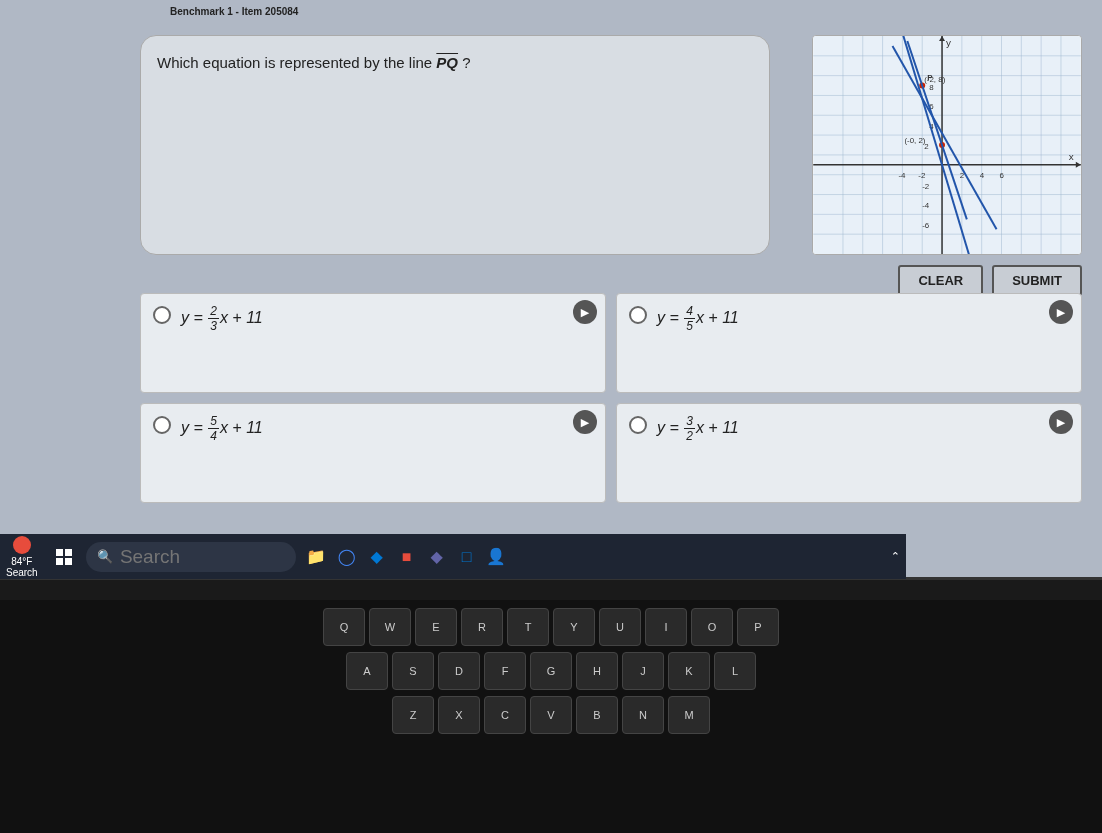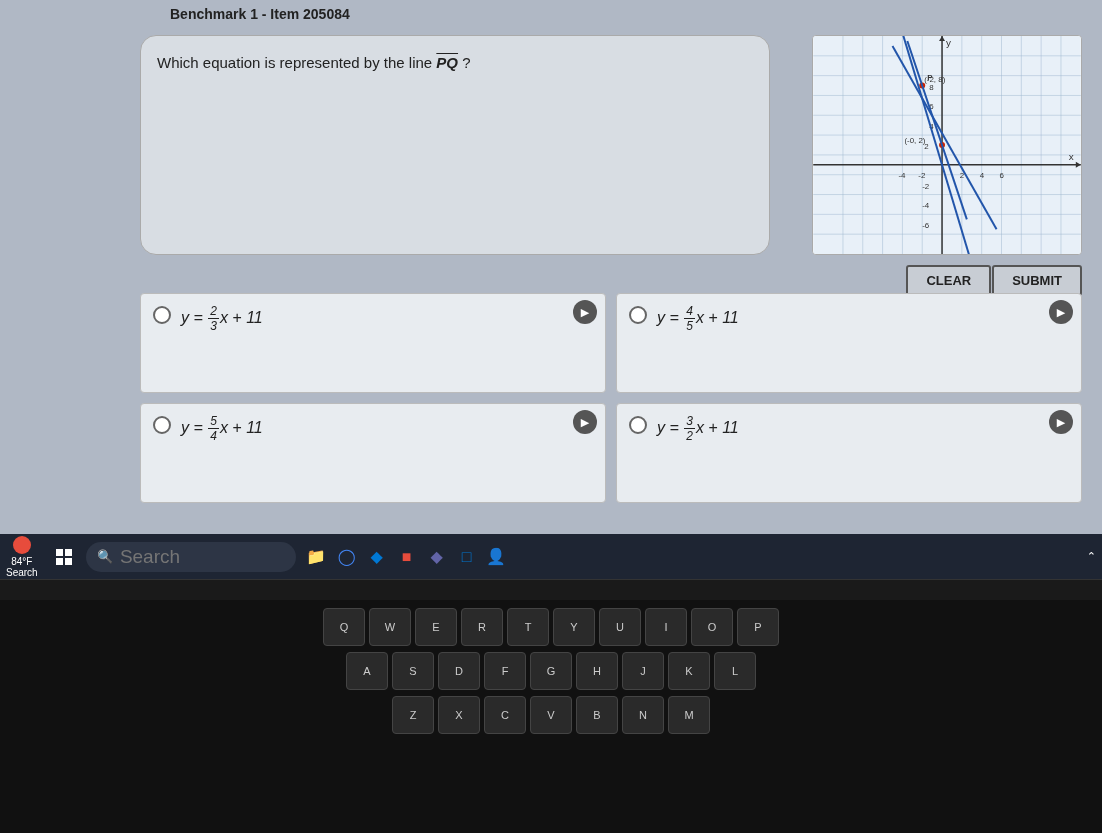--- a/index.html
+++ b/index.html
@@ -18,21 +18,21 @@
       top: 0; left: 0;
       width: 1102px;
       height: 580px;
       background: #b0b8c5;
     }
 
     
     .title-bar {
       position: absolute;
       top: 6px; left: 170px;
-      font-size: 14px;
+      font-size: 10px;
       font-weight: bold;
       color: #222;
     }
 
     
     .main-content {
       position: absolute;
       top: 25px;
       left: 130px;
       right: 10px;
@@ -77,21 +77,21 @@
       width: 100%;
       height: 100%;
     }
 
     
     .buttons-row {
       position: absolute;
       top: 240px;
       right: 10px;
       display: flex;
-      gap: 1px;
+      gap: 9px;
     }
 
     .btn-clear, .btn-submit {
       padding: 6px 18px;
       font-size: 13px;
       font-weight: bold;
       border: 2px solid #555;
       border-radius: 3px;
       cursor: pointer;
       background: #c8cdd4;
@@ -151,21 +151,21 @@
       justify-content: center;
       cursor: pointer;
       color: #fff;
       font-size: 11px;
     }
 
     
     .taskbar {
       position: absolute;
       bottom: 0; left: 0;
-      width: 1102px;
+      width: 906px;
       height: 45px;
       background: #1e2533;
       display: flex;
       align-items: center;
       padding: 0 6px;
       gap: 6px;
       z-index: 10;
     }
 
     .taskbar-weather {

